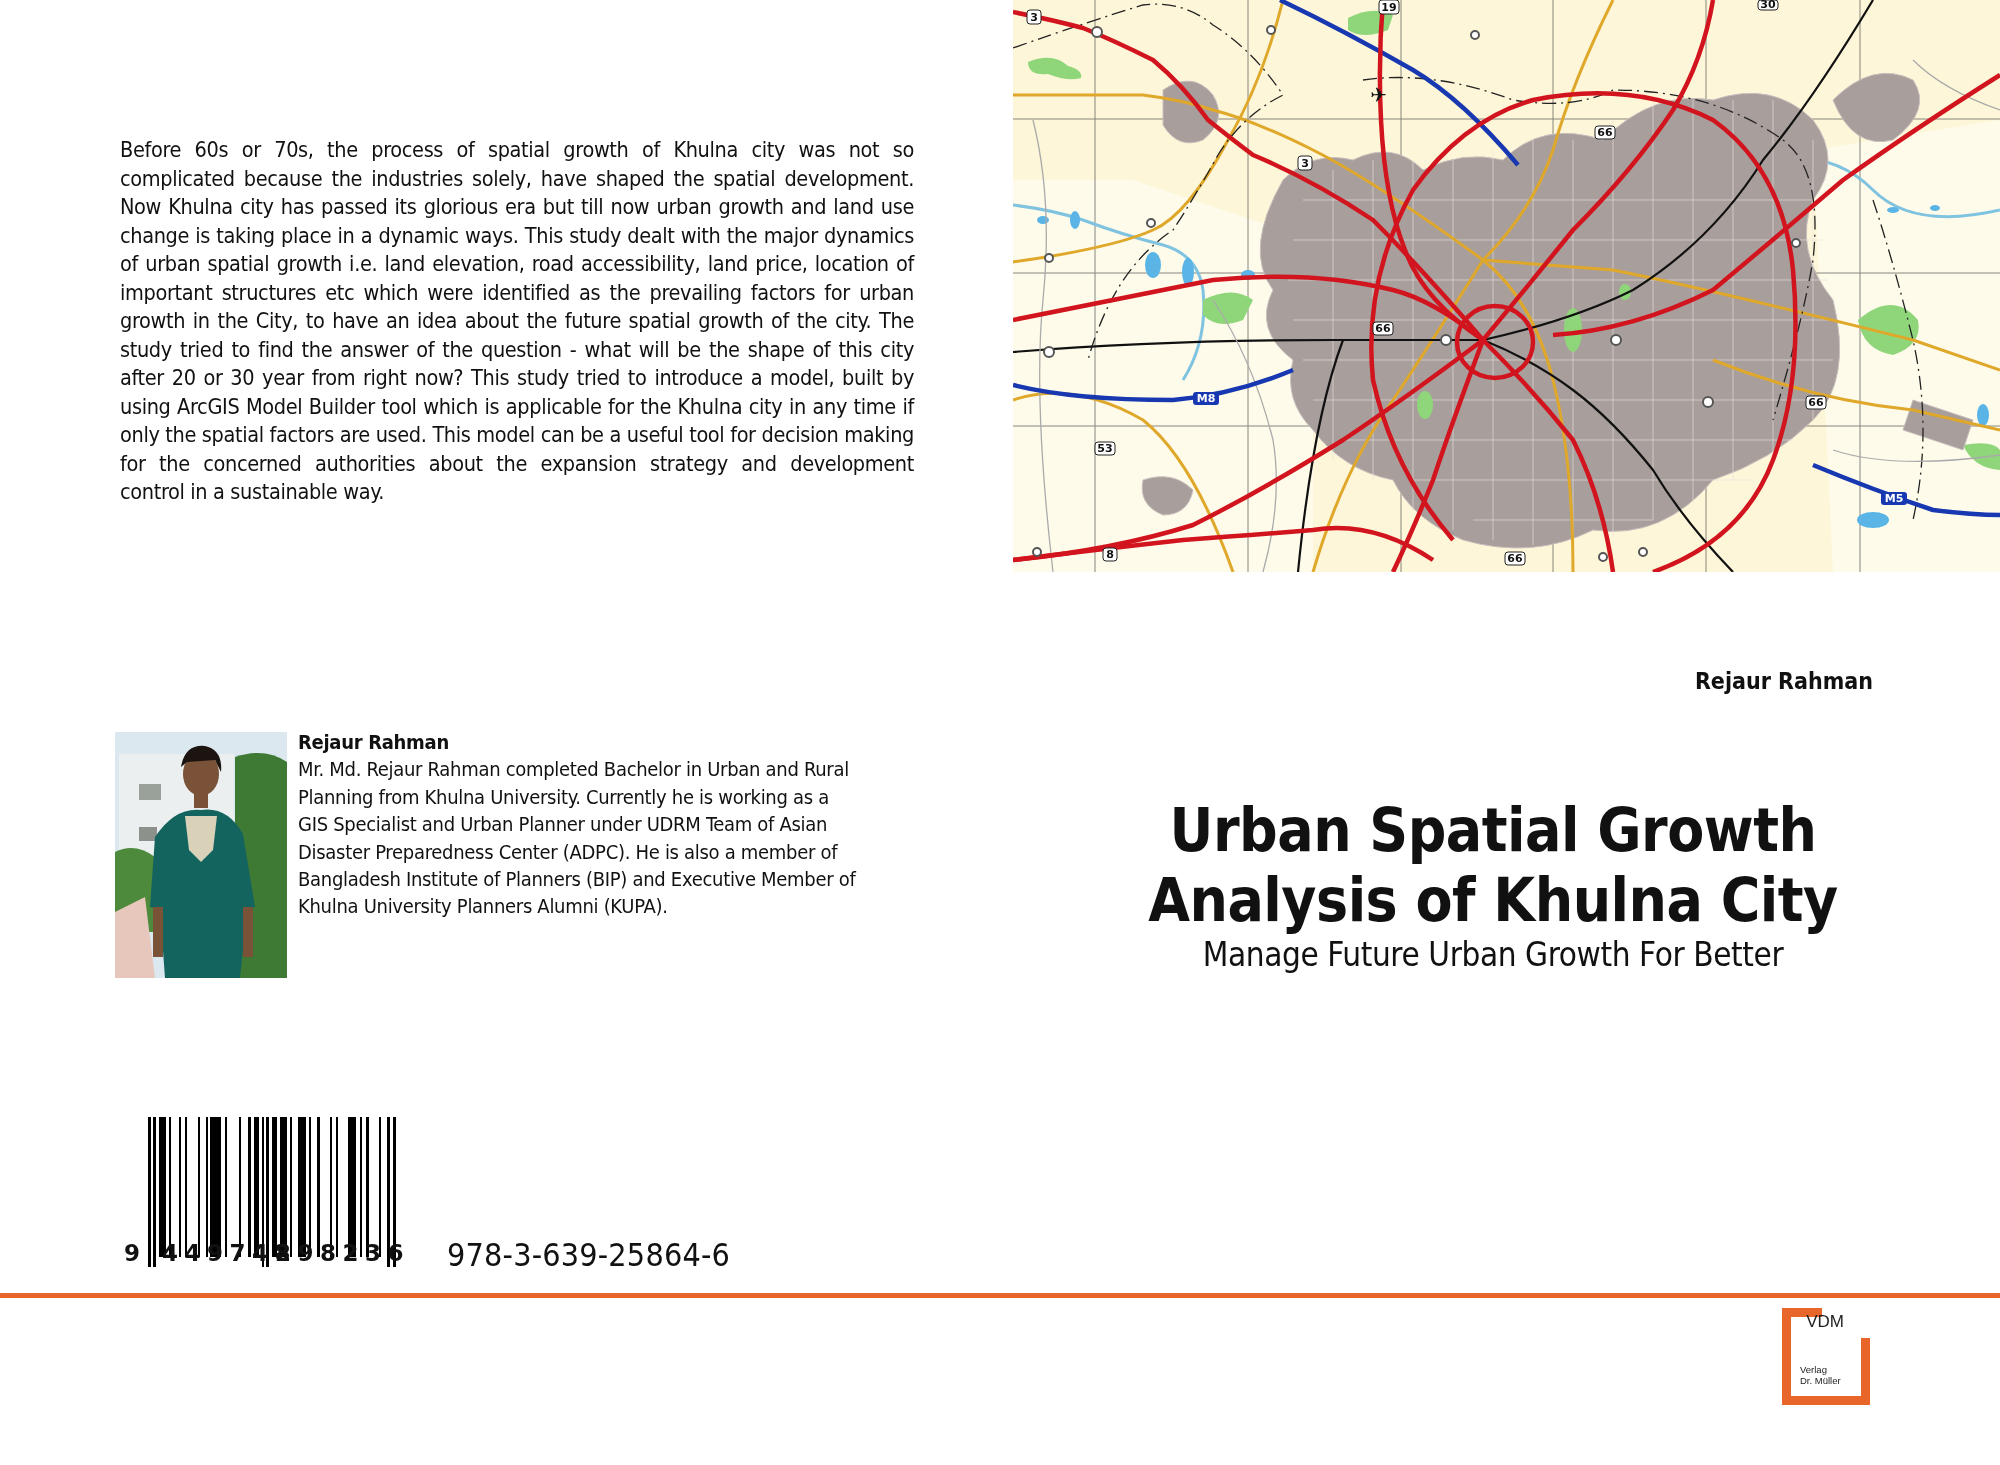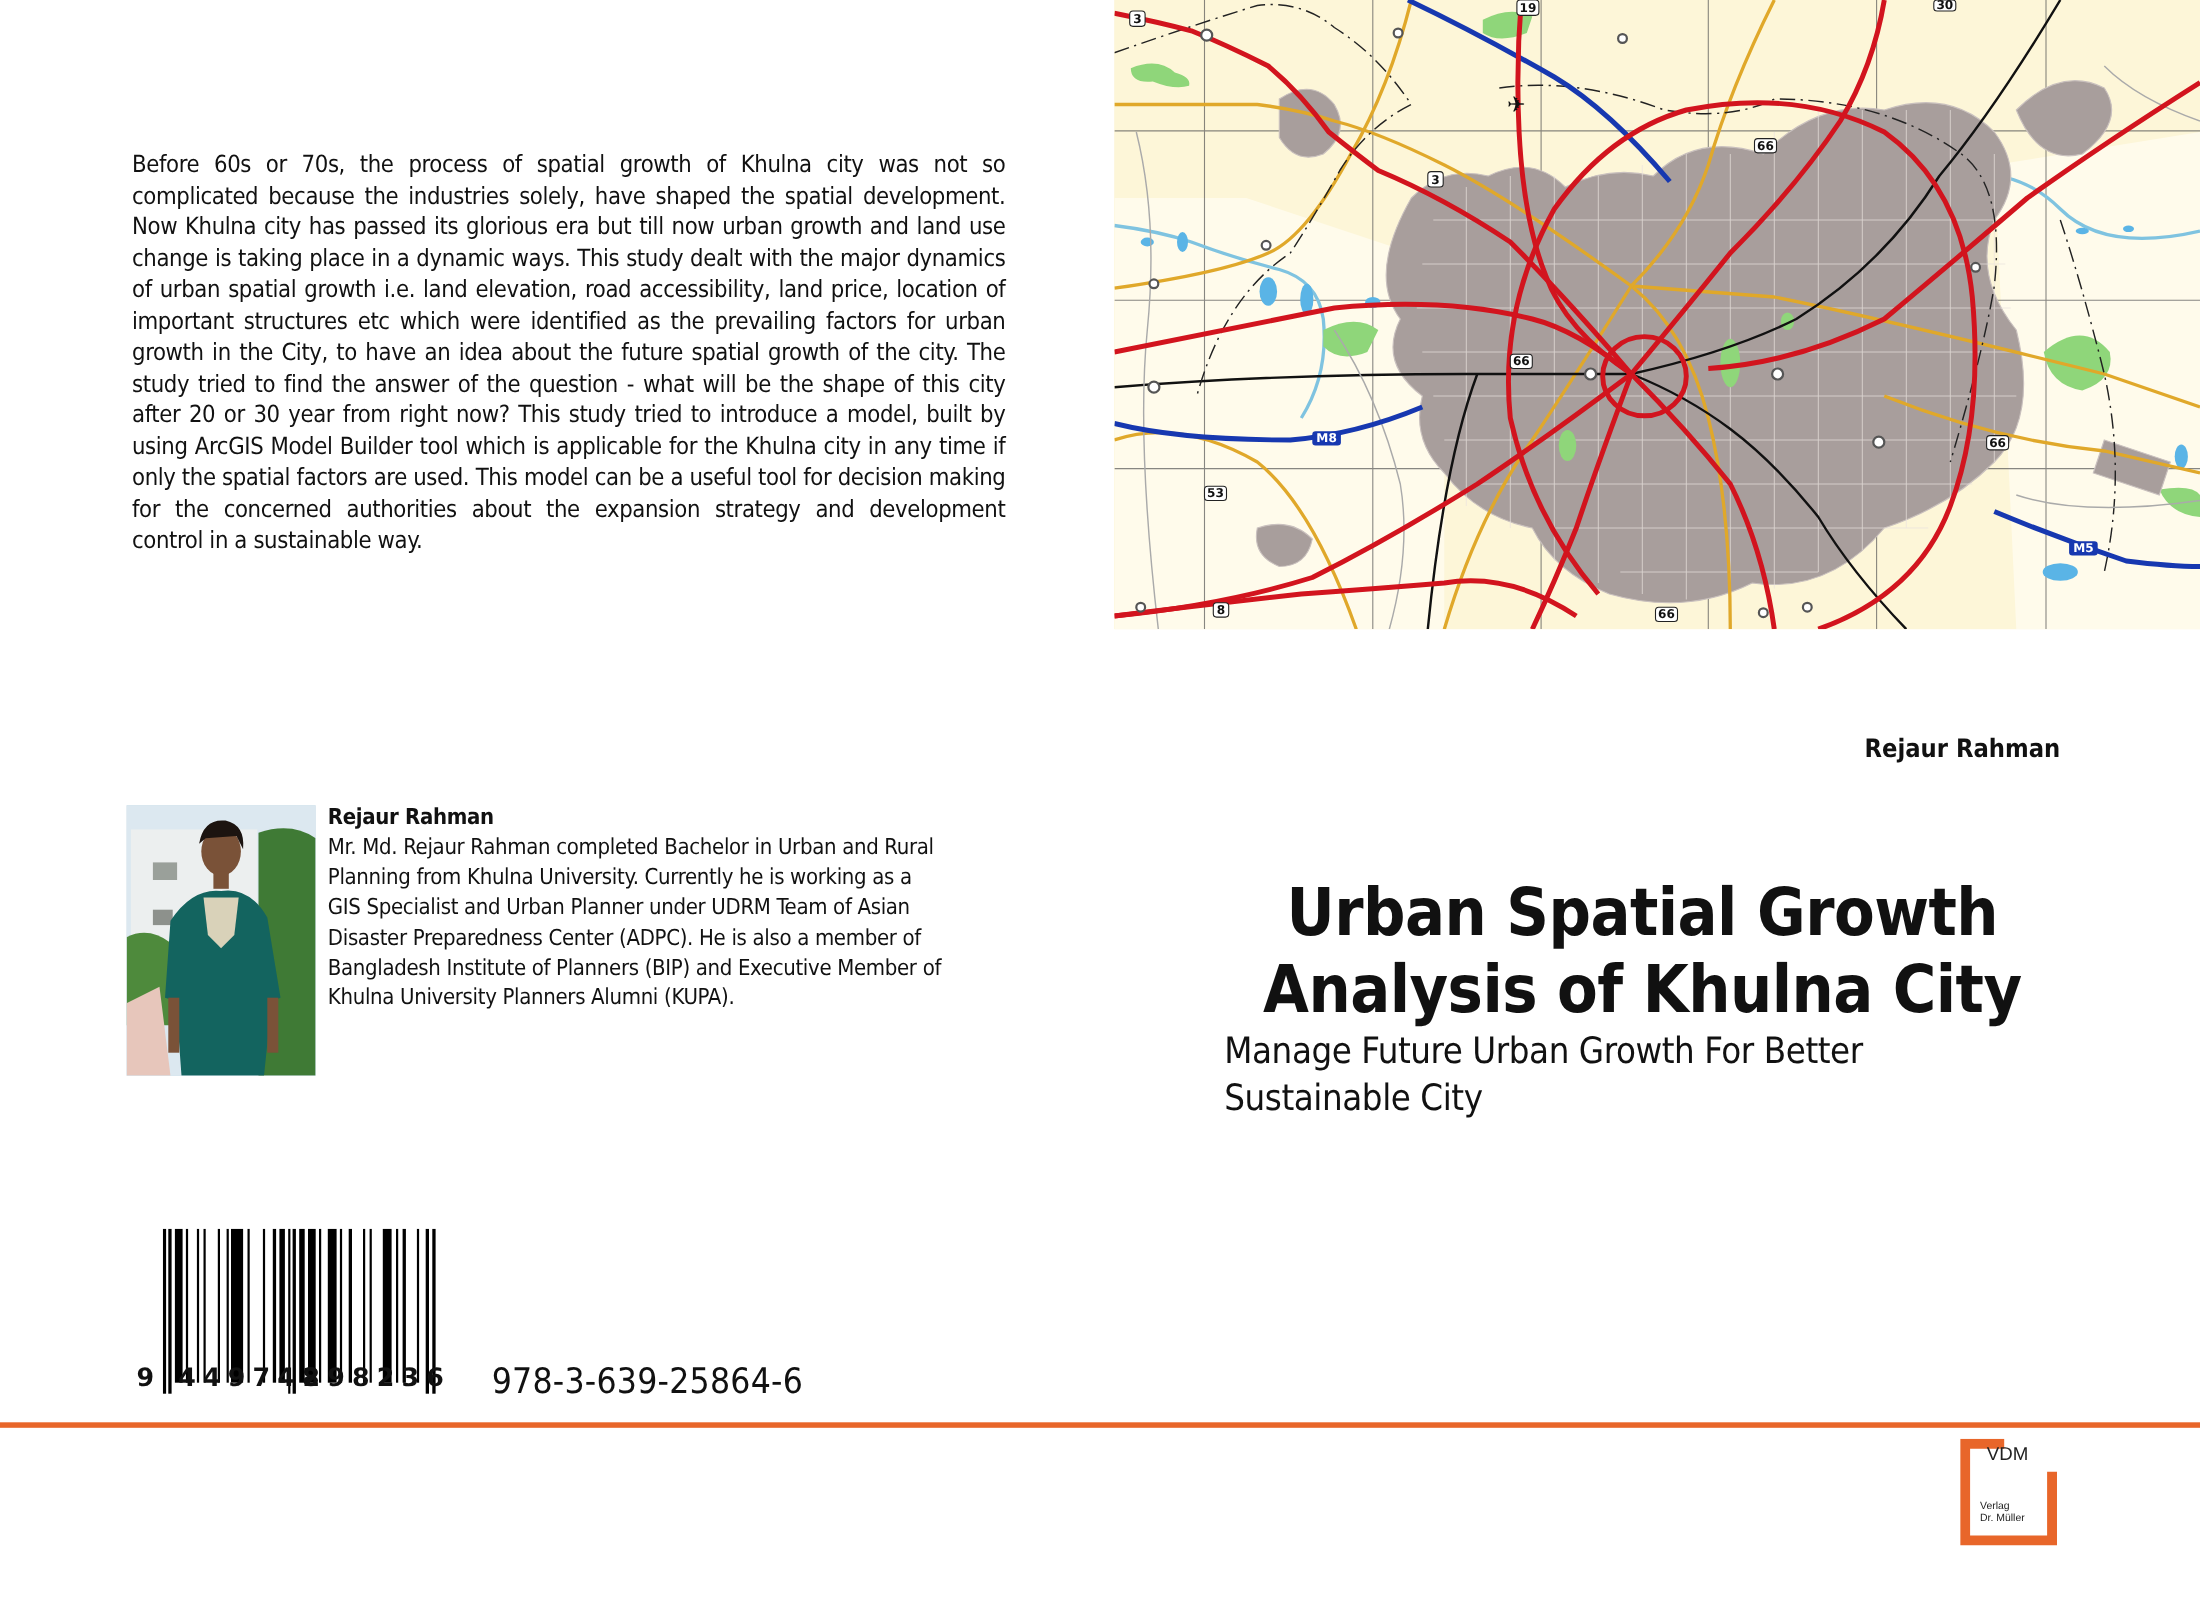--- a/index.html
+++ b/index.html
@@ -13,21 +13,21 @@
   .map { left: 1013px; top: 0; width: 987px; height: 572px; overflow: hidden; background: #fdf6d8; }
   .map svg { display: block; }
 
   .photo { left: 115px; top: 732px; width: 172px; height: 246px; overflow: hidden; background: #cfe0ea; }
 
   .bio { left: 298px; top: 729px; width: 560px; font-size: 20px; line-height: 27.4px; letter-spacing: -0.3px; }
   .bio .name { font-weight: bold; }
 
   .cover-author { right: 127px; top: 668px; font-size: 23px; font-weight: bold; text-align: right; white-space: nowrap; }
   .title { right: 127px; top: 795px; width: 760px; text-align: center; font-size: 60px; font-weight: bold; line-height: 70px; letter-spacing: -0.5px; }
-  .subtitle { right: 127px; top: 933px; width: 760px; text-align: left; font-size: 33px; line-height: 43px; letter-spacing: -0.4px; }
+  .subtitle { right: 127px; top: 933px; width: 760px; text-align: center; font-size: 33px; line-height: 43px; letter-spacing: -0.4px; }
 
   .barcode { left: 148px; top: 1117px; width: 265px; height: 150px; }
   .bc-digit { font-size: 23px; font-weight: bold; font-family: "DejaVu Sans", sans-serif; }
   .isbn { left: 447px; top: 1236px; font-size: 32px; letter-spacing: 0.2px; }
 
   .rule { left: 0; top: 1293px; width: 2000px; height: 5px; background: #e8662a; }
 
   .logo { left: 1782px; top: 1308px; width: 68px; height: 97px; }
   .logo .vdm { position: absolute; right: 6px; top: 4px; font-family: "Liberation Sans", sans-serif; font-size: 17px; color: #222; }
   .logo .verlag { position: absolute; left: 18px; top: 56px; font-family: "Liberation Sans", sans-serif; font-size: 9.5px; line-height: 11px; color: #222; }
@@ -287,21 +287,20 @@
 
 <div class="abs cover-author">Rejaur Rahman</div>
 
 <div class="abs title">
   <div>Urban Spatial Growth</div>
   <div>Analysis of Khulna City</div>
 </div>
 
 <div class="abs subtitle">
   <div>Manage Future Urban Growth For Better</div>
-  <div>Sustainable City</div>
 </div>
 
 <div class="abs rule"></div>
 
 <div class="abs logo">
   <svg width="88" height="97" viewBox="0 0 88 97" style="position:absolute;left:0;top:0;">
     <path d="M0 0 L40 0 L40 9 L9 9 L9 88 L79 88 L79 30 L88 30 L88 97 L0 97 Z" fill="#e8662a"></path>
   </svg>
   <div class="vdm">VDM</div>
   <div class="verlag">

